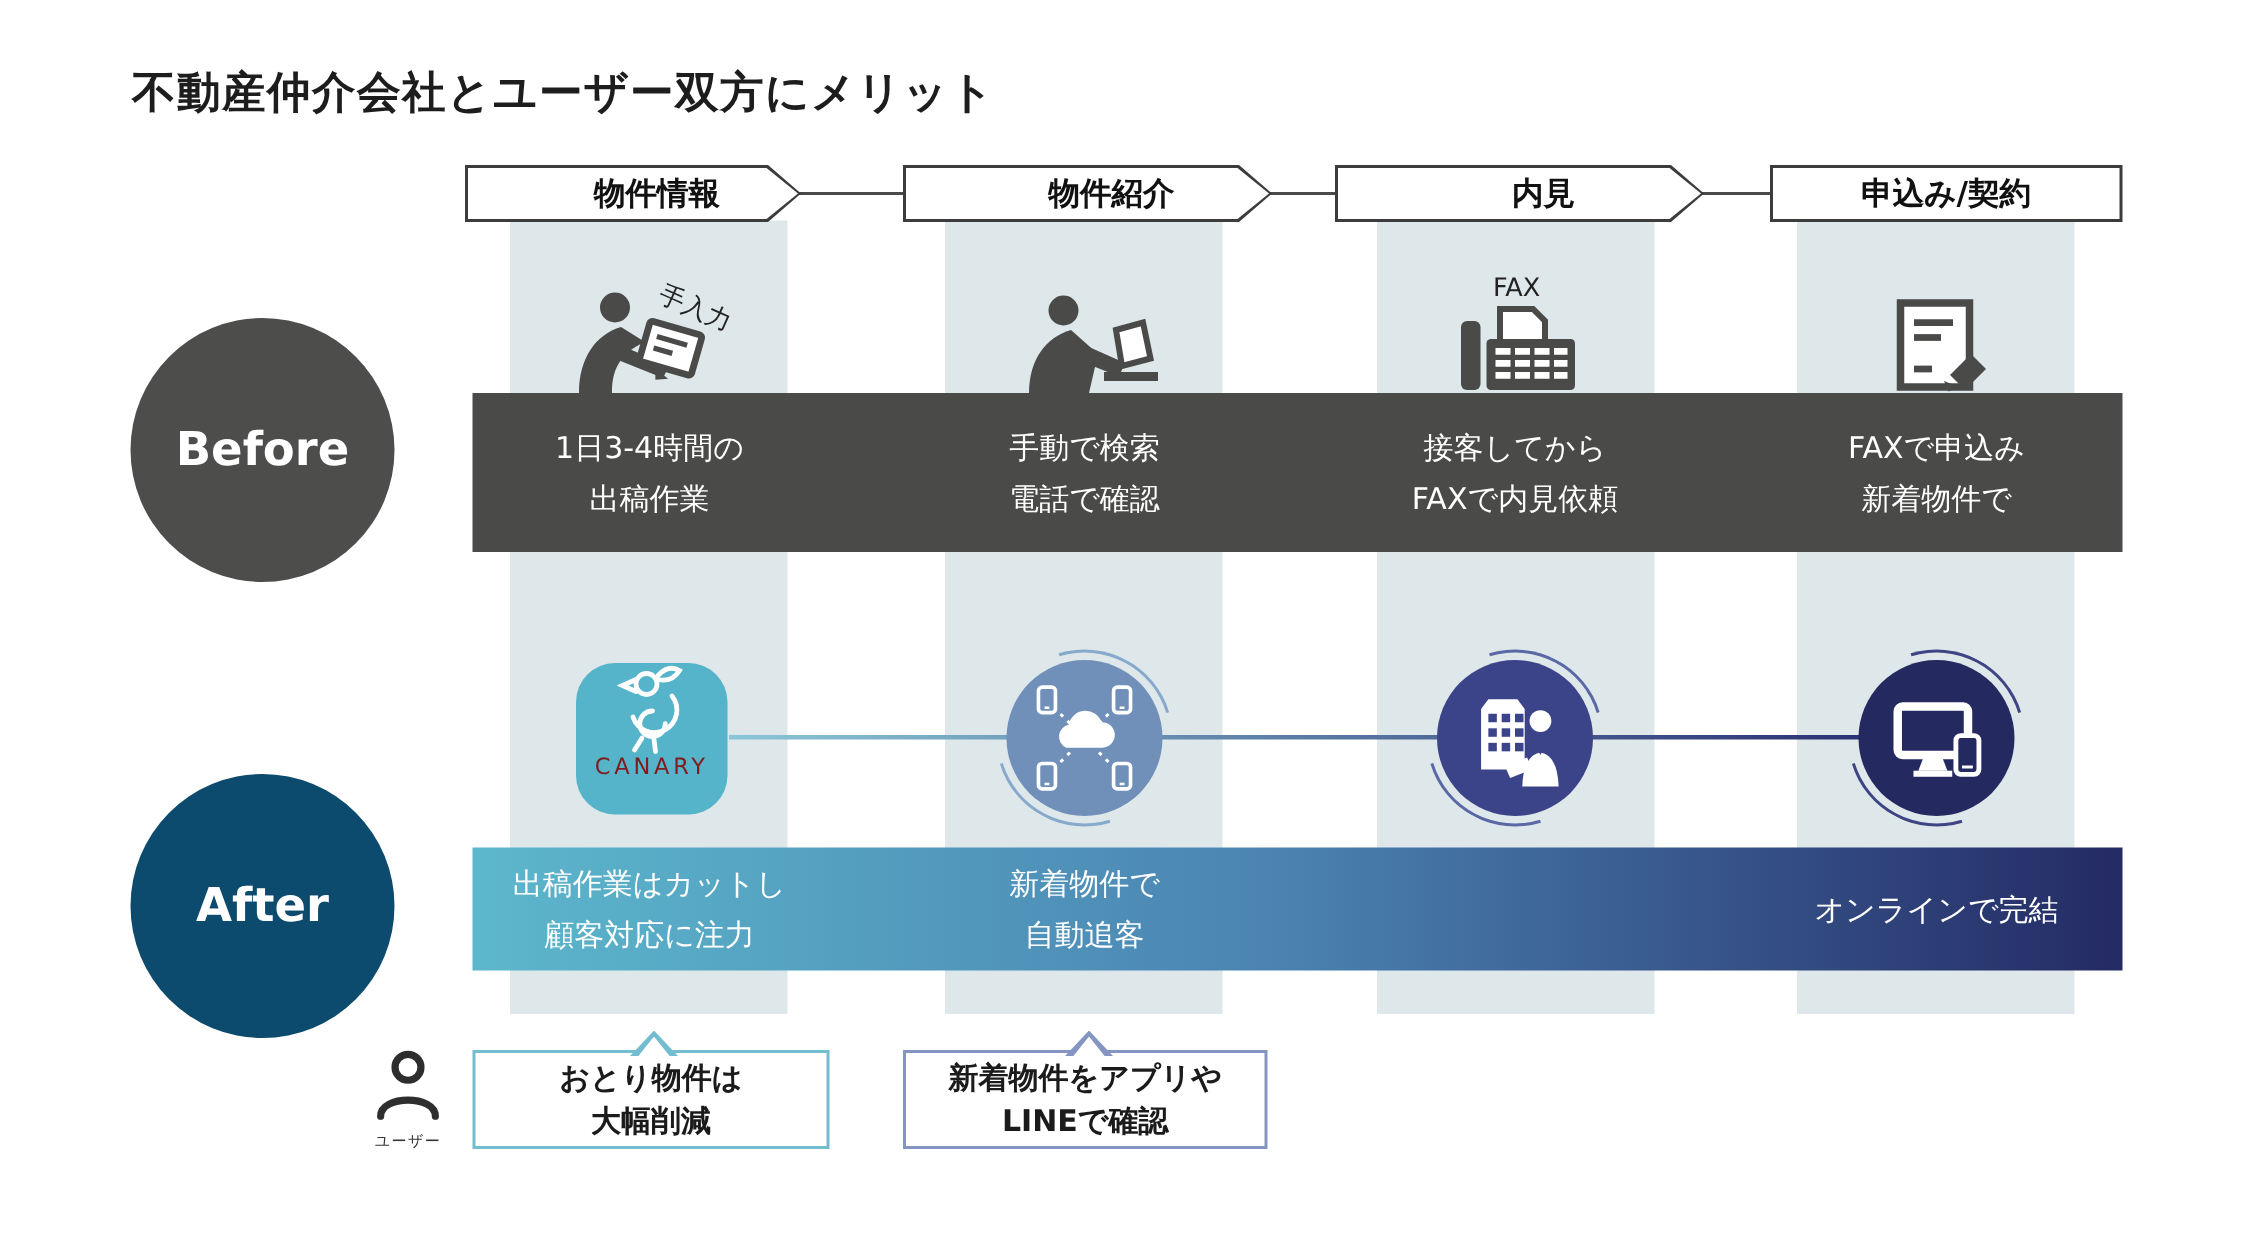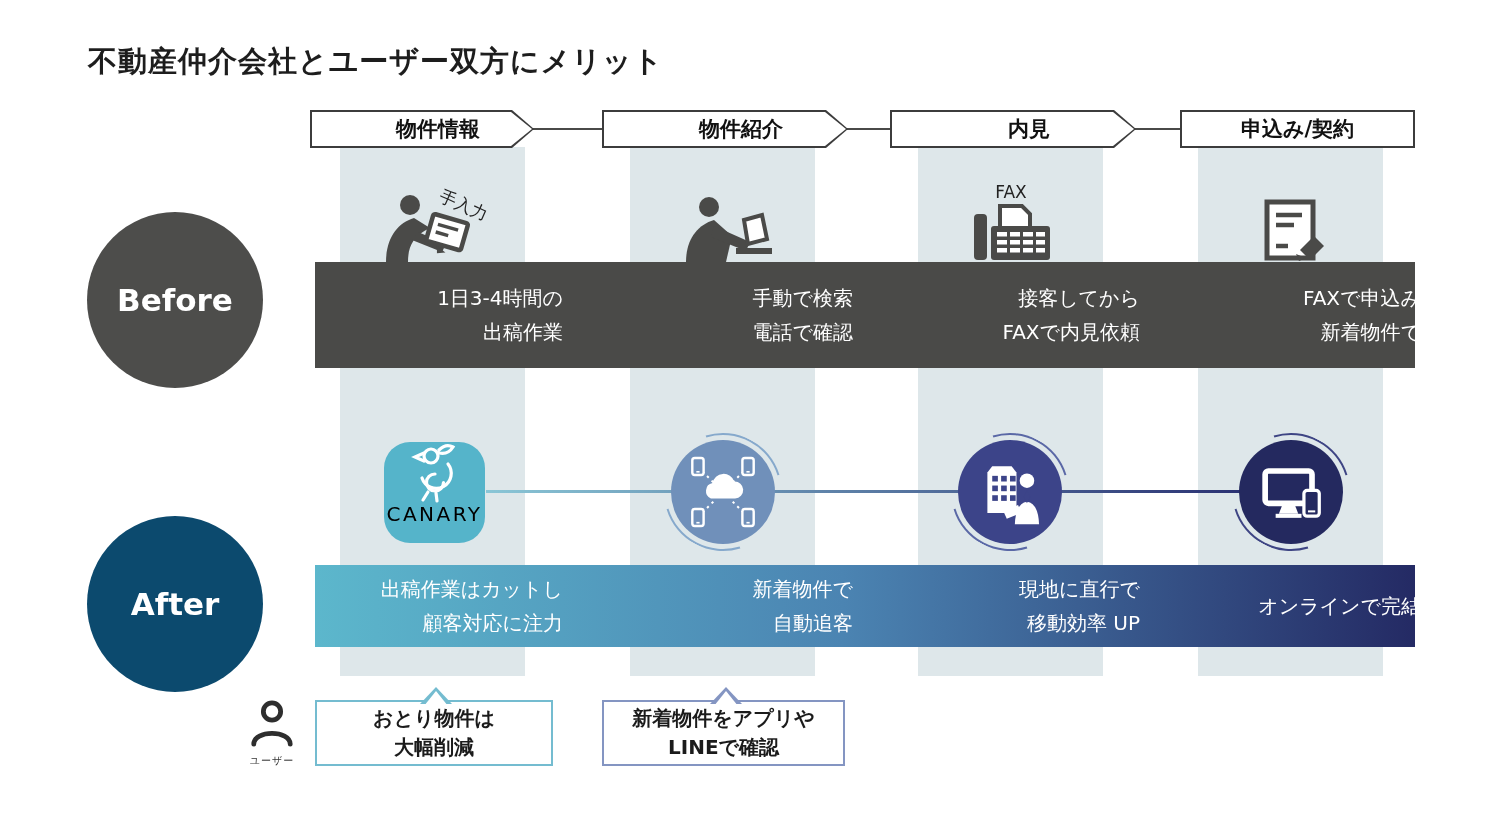--- a/index.html
+++ b/index.html
@@ -26,33 +26,33 @@
 
   
   .big-circle { position:absolute; left:87px; width:176px; height:176px; border-radius:50%; display:flex; align-items:center; justify-content:center; color:#fff; font-size:31px; font-weight:bold; z-index:3; }
   .before-circle { top:212px; background:#4d4d4b; }
   .after-circle { top:516px; background:#0c4a6e; }
 
   
   .band { position:absolute; left:315px; width:1100px; z-index:1; }
   .band-before { top:262px; height:106px; background:#4a4a48; }
   .band-after { top:565px; height:82px; background:linear-gradient(90deg,#5cb7cc 0%,#4b84b2 48%,#242a64 100%); }
-  .band-cell { position:absolute; top:0; height:100%; width:260px; display:flex; flex-direction:column; align-items:flex-end; justify-content:center; color:#fff; font-size:20px; line-height:34px; text-align:center; }
+  .band-cell { position:absolute; top:0; height:100%; width:260px; display:flex; flex-direction:column; align-items:center; justify-content:center; color:#fff; font-size:20px; line-height:34px; text-align:center; }
 
   
   .bicon { position:absolute; z-index:2; }
   .icon-note { position:absolute; z-index:2; font-size:17px; color:#222; }
   .note-rot { transform:rotate(24deg); }
   .fax-label { text-align:center; width:72px; }
 
   
   .connector { position:absolute; left:486px; top:490px; width:756px; height:3px; z-index:1;
     background:linear-gradient(90deg,#8ac6d6,#2b3273); }
   .canary-card { position:absolute; left:384px; top:442px; width:101px; height:101px; border-radius:26px; background:#55b4ca; z-index:2; display:flex; flex-direction:column; align-items:center; justify-content:flex-start; }
-  .canary-word { color:#000000; font-size:20px; letter-spacing:2.5px; margin-top:-2px; }
+  .canary-word { color:#7f1d1d; font-size:15px; letter-spacing:2.5px; margin-top:-2px; }
   .acircle { position:absolute; top:440px; width:104px; height:104px; border-radius:50%; z-index:2; display:flex; align-items:center; justify-content:center; }
   .ac2 { left:671px; background:#7090ba; }
   .ac3 { left:958px; background:#3c4489; }
   .ac4 { left:1239px; background:#24295f; }
   .arc { position:absolute; top:433px; width:118px; height:118px; border-radius:50%; border:2px solid transparent; z-index:1; }
   .arc.a { transform:rotate(28deg); }
   .arc.b { transform:rotate(208deg); }
   .arc2 { border-top-color:#86a9cc; }
   .arc3 { border-top-color:#5a68a6; }
   .arc4 { border-top-color:#3e4584; }
@@ -262,24 +262,20 @@
 
   <div class="band band-after">
     <div class="band-cell" style="left:-12px">
       <div>出稿作業はカットし</div>
       <div>顧客対応に注力</div>
     </div>
     <div class="band-cell" style="left:278px">
       <div>新着物件で</div>
       <div>自動追客</div>
     </div>
-    <div class="band-cell" style="left:565px">
-      <div>現地に直行で</div>
-      <div>移動効率 UP</div>
-    </div>
     <div class="band-cell" style="left:846px">
       <div>オンラインで完結</div>
       <div></div>
     </div>
   </div>
 
   <div class="callout co1">
     <div class="pointer" style="left:103px">
       <div class="pt-out"></div>
         <div class="pt-in"></div>

